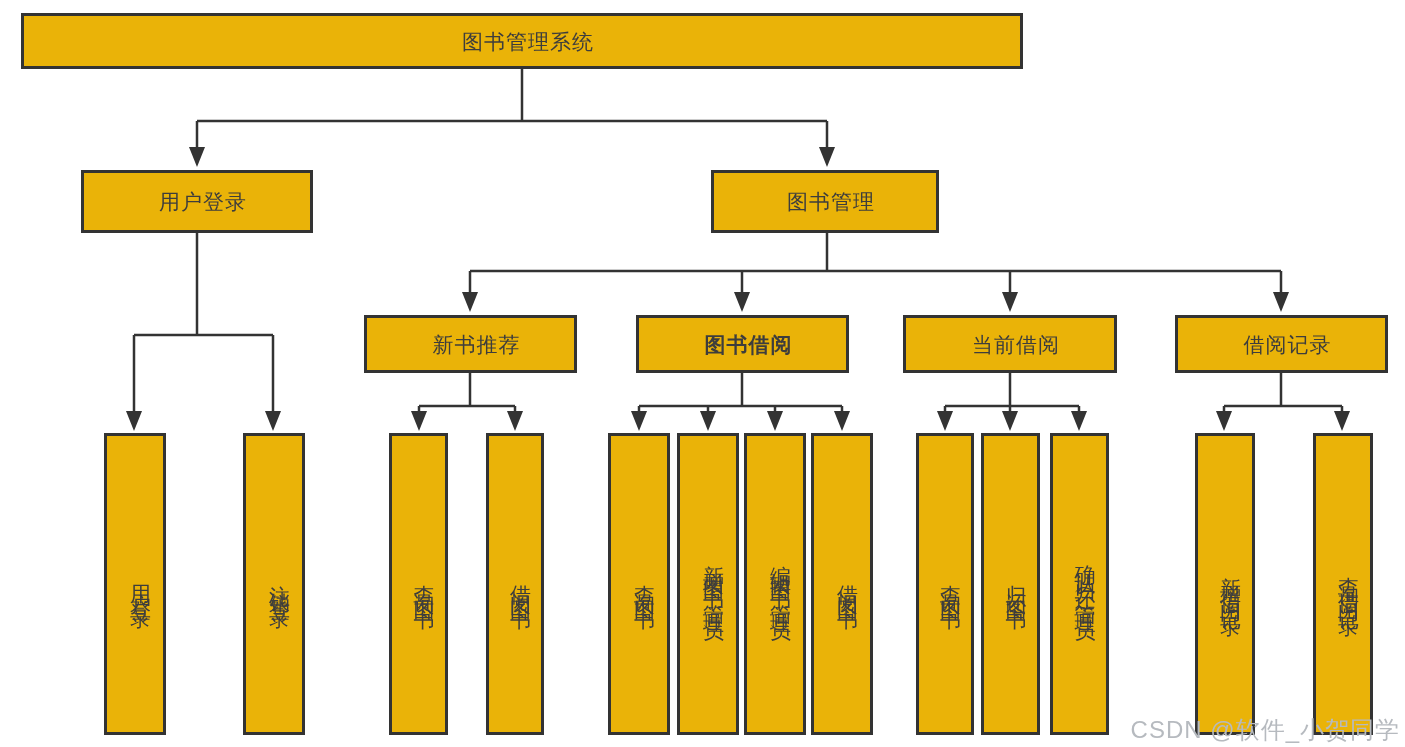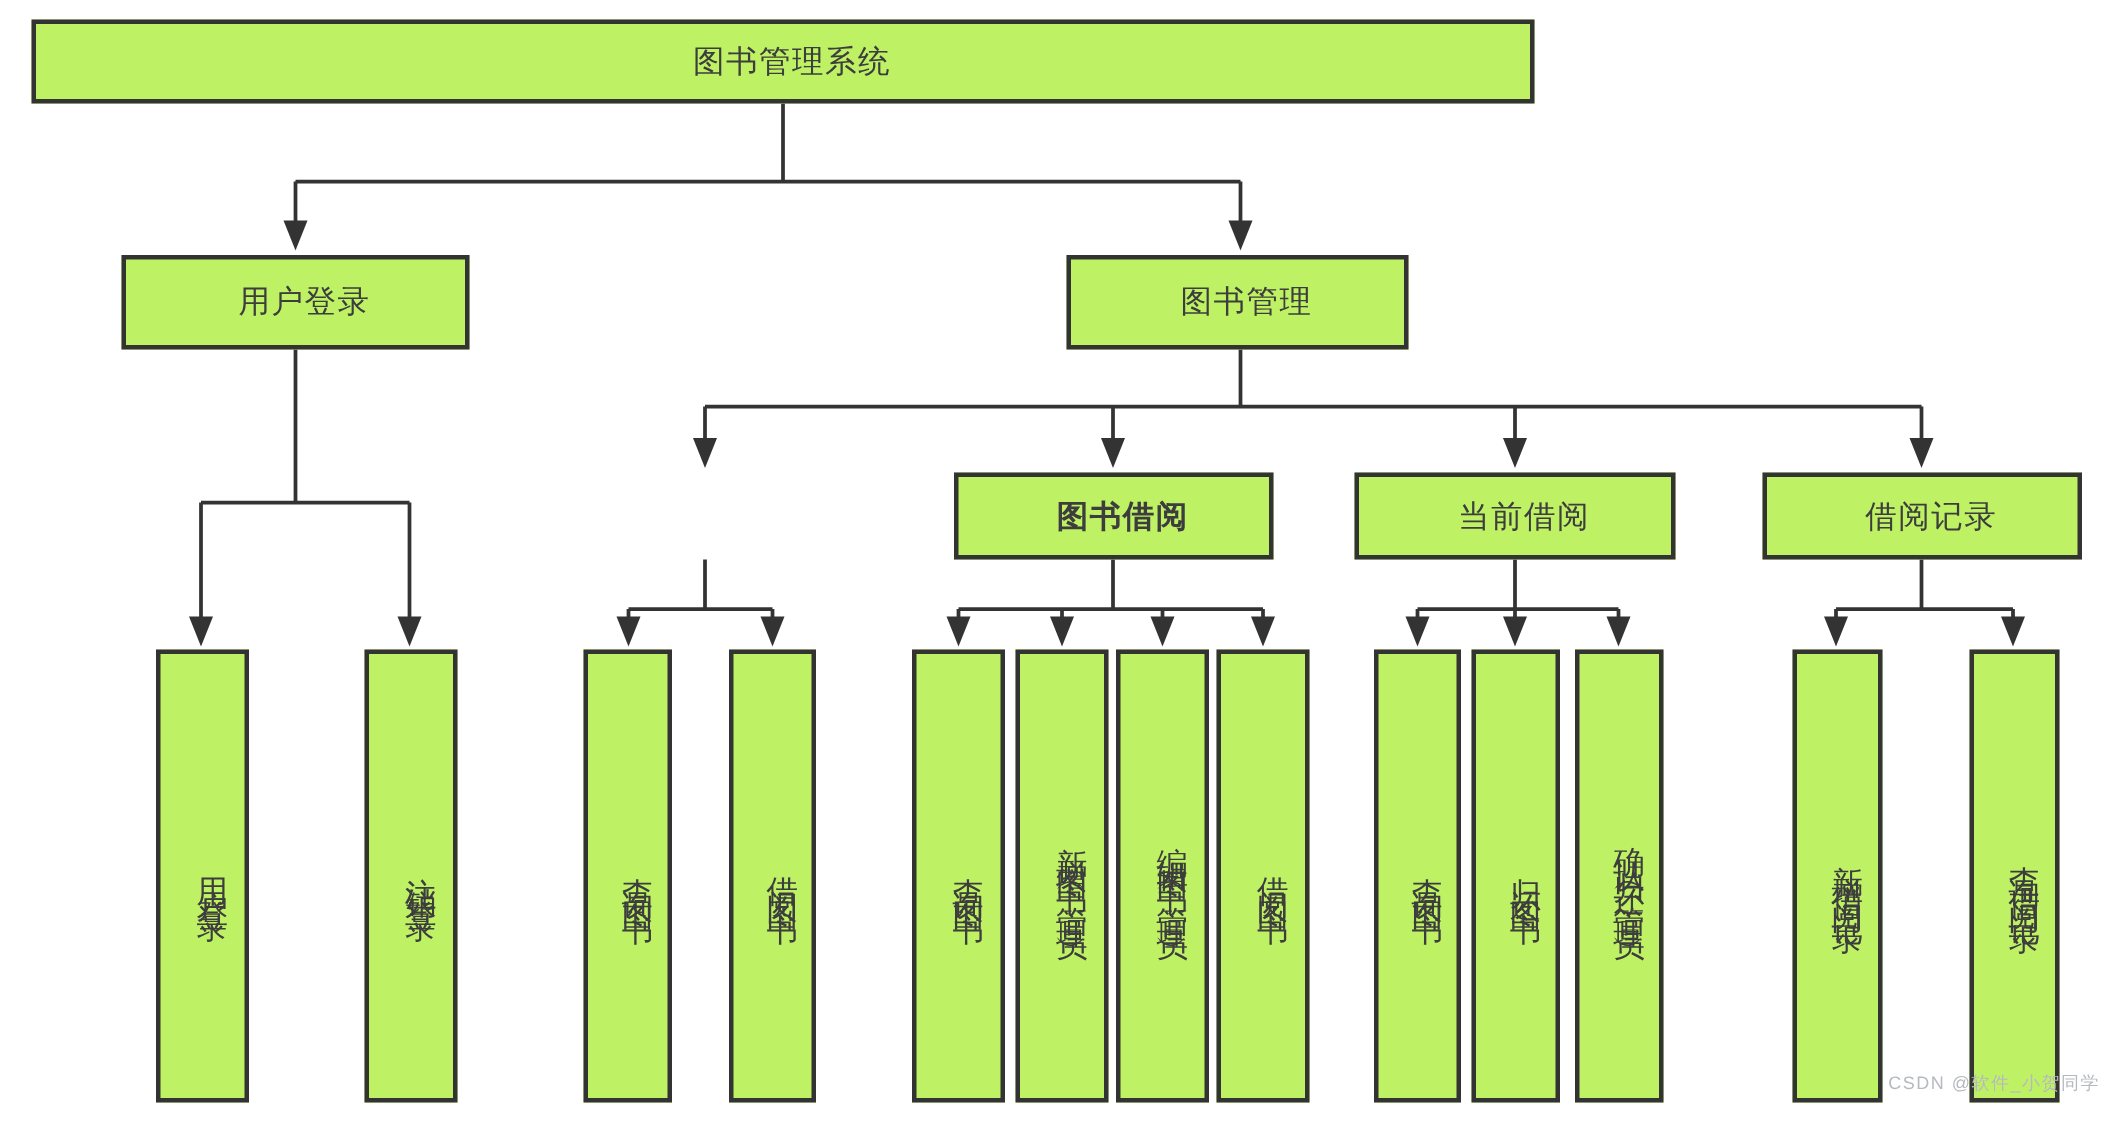--- a/index.html
+++ b/index.html
@@ -19,42 +19,42 @@
     position: absolute;
     left: 0;
     top: 0;
     width: 1405px;
     height: 747px;
   }
   .node {
     position: absolute;
     box-sizing: border-box;
     border: 3px solid #333333;
-    background: #bef264;
+    background: #eab308;
     color: #3d3d3d;
     font-size: 21px;
     letter-spacing: 1px;
     display: flex;
     align-items: center;
     justify-content: center;
     text-align: center;
     line-height: 1;
     padding-left: 12px;
   }
   .node.v {
     writing-mode: vertical-rl;
     text-orientation: mixed;
     letter-spacing: 8px;
     line-height: 1.1;
   }
   .watermark {
     position: absolute;
     top: 714px;
     right: 5px;
-    font-size: 12px;
+    font-size: 24px;
     color: #b6babf;
     letter-spacing: 1px;
     white-space: nowrap;
   }
 </style>
 </head>
 <body>
 
 <div class="canvas">
 
@@ -122,20 +122,21 @@
       <polygon points="1216,411 1232,411 1224,431"></polygon>
       <polygon points="1334,411 1350,411 1342,431"></polygon>
     </g>
   </svg>
 
   <div class="node" style="left:21px; top:13px; width:1002px; height:56px;">图书管理系统</div>
 
   <div class="node" style="left:81px; top:170px; width:232px; height:63px;">用户登录</div>
   <div class="node" style="left:711px; top:170px; width:228px; height:63px;">图书管理</div>
 
+  <div class="node" style="left:364px; top:315px; width:213px; height:58px;">新书推荐</div>
   <div class="node" style="left:636px; top:315px; width:213px; height:58px;font-weight:bold;">图书借阅</div>
   <div class="node" style="left:903px; top:315px; width:214px; height:58px;">当前借阅</div>
   <div class="node" style="left:1175px; top:315px; width:213px; height:58px;">借阅记录</div>
 
   <div class="node v" style="left:104px; top:433px; width:62px; height:302px;">用户登录</div>
   <div class="node v" style="left:243px; top:433px; width:62px; height:302px;">注销登录</div>
 
   <div class="node v" style="left:389px; top:433px; width:59px; height:302px;">查询图书</div>
   <div class="node v" style="left:486px; top:433px; width:58px; height:302px;">借阅图书</div>
 

